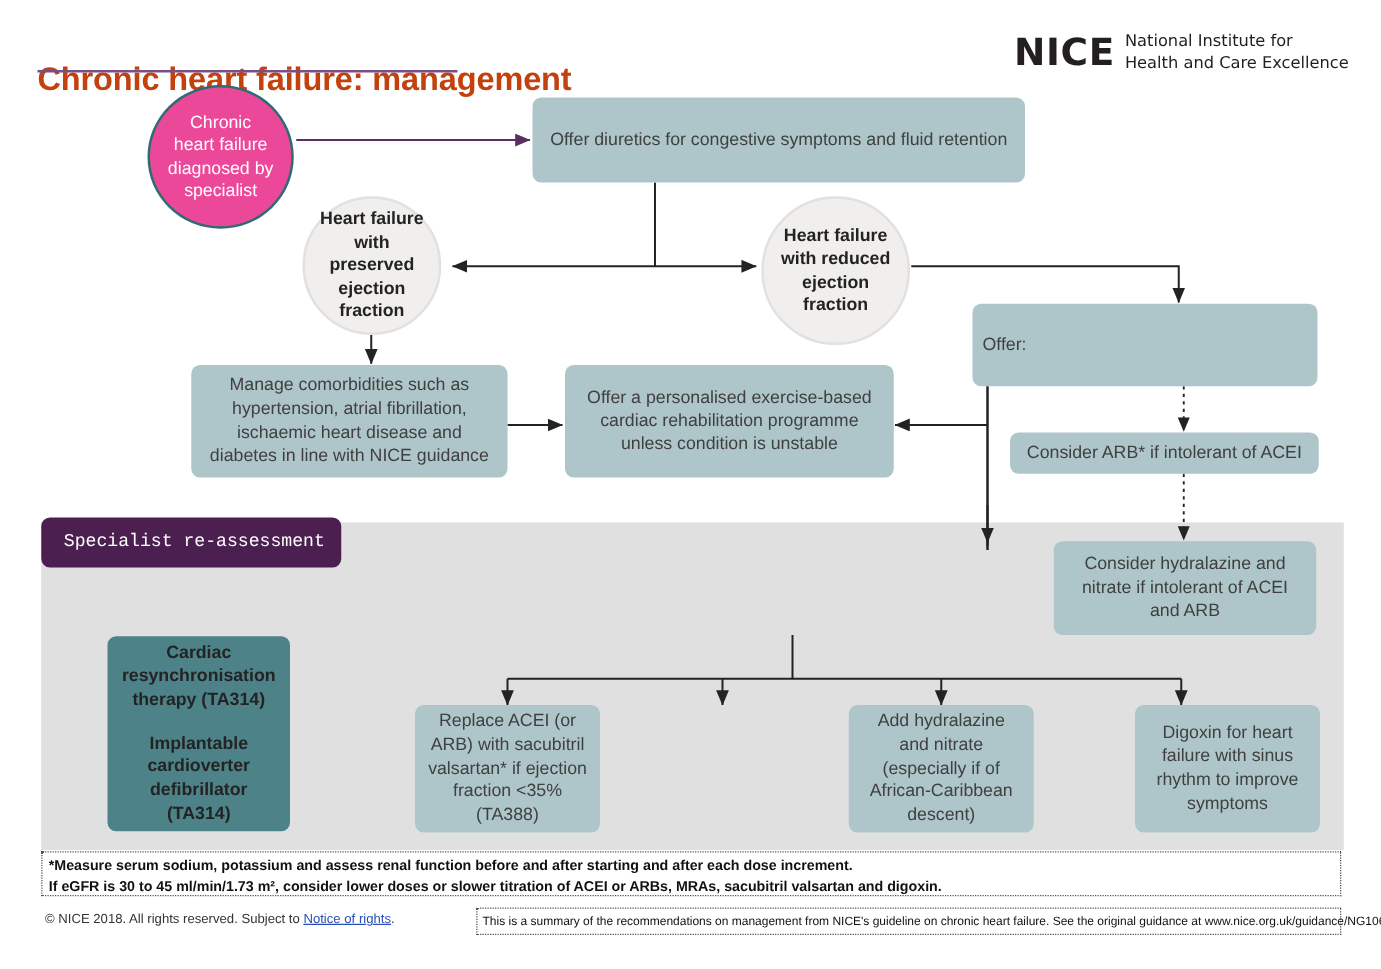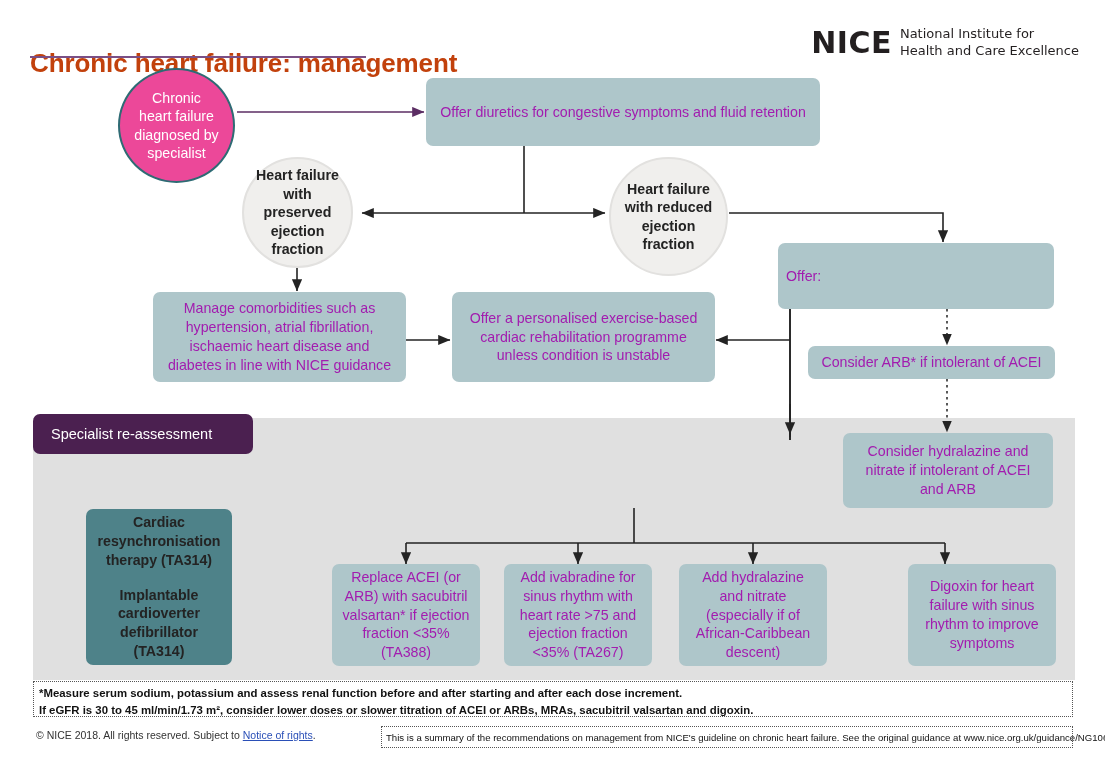--- a/index.html
+++ b/index.html
@@ -25,32 +25,32 @@
     font-size:30px;font-weight:bold;color:#231f20;letter-spacing:0.5px;line-height:1;
     font-family:"DejaVu Sans",sans-serif;
   }
   .nice-sub{font-size:13px;color:#231f20;line-height:1.28;font-family:"DejaVu Sans",sans-serif;}
 
   
   .grey-panel{
     position:absolute;left:33px;top:418px;width:1042px;height:262px;background:#e0e0e0;
   }
   .purple-header{
-    position:absolute;left:33px;top:414px;width:220px;height:40px;
+    position:absolute;left:33px;top:414px;width:240px;height:40px;
     background:#4b2050;border-radius:7px;
-    display:flex;align-items:center;
+    display:flex;align-items:center;font-family:Liberation Mono, monospace;
   }
   .purple-header span{color:#fff;font-size:14.5px;padding-left:18px;}
 
   
   .node{position:absolute;box-sizing:border-box;}
   .box{
     background:#aec6ca;border-radius:7px;
     display:flex;align-items:center;justify-content:center;
-    text-align:center;font-size:14.2px;color:#a21caf;line-height:1.33;
+    text-align:center;font-size:14.2px;color:#404040;line-height:1.33;
     padding:6px 10px;
   }
   .box.left-align{justify-content:flex-start;text-align:center;}
   .circle-dark{
     background:#ec4899;border:2px solid #2e6b74;border-radius:50%;
     display:flex;align-items:center;justify-content:center;text-align:center;
     color:#ffffff;font-size:14.2px;font-weight:normal;line-height:1.3;
   }
   .circle-light{
     background:#f0efed;border:2px solid #e2e1df;border-radius:50%;
@@ -174,21 +174,20 @@
 
   <div class="node box" style="left:843px;top:433px;width:210px;height:75px;">Consider hydralazine and nitrate if intolerant of ACEI and ARB</div>
 
   <div class="node teal-box" style="left:86px;top:509px;width:146px;height:156px;">
     <div>Cardiac resynchronisation therapy (TA314)</div>
     <div>Implantable cardioverter defibrillator (TA314)</div>
   </div>
 
   <div class="node box" style="left:332px;top:564px;width:148px;height:102px;">Replace ACEI (or ARB) with sacubitril valsartan* if ejection fraction &lt;35% (TA388)</div>
 
-  <div class="node box" style="left:504px;top:564px;width:148px;height:102px;">Add ivabradine for sinus rhythm with heart rate &gt;75 and ejection fraction &lt;35% (TA267)</div>
 
   <div class="node box" style="left:908px;top:564px;width:148px;height:102px;">Digoxin for heart failure with sinus rhythm to improve symptoms</div>
 
   <div class="node box" style="left:679px;top:564px;width:148px;height:102px;">Add hydralazine and nitrate (especially if of African-Caribbean descent)</div>
 
   <div class="foot-note">
     <div>*Measure serum sodium, potassium and assess renal function before and after starting and after each dose increment.</div>
     <div>If eGFR is 30 to 45 ml/min/1.73 m², consider lower doses or slower titration of ACEI or ARBs, MRAs, sacubitril valsartan and digoxin.</div>
   </div>
 

